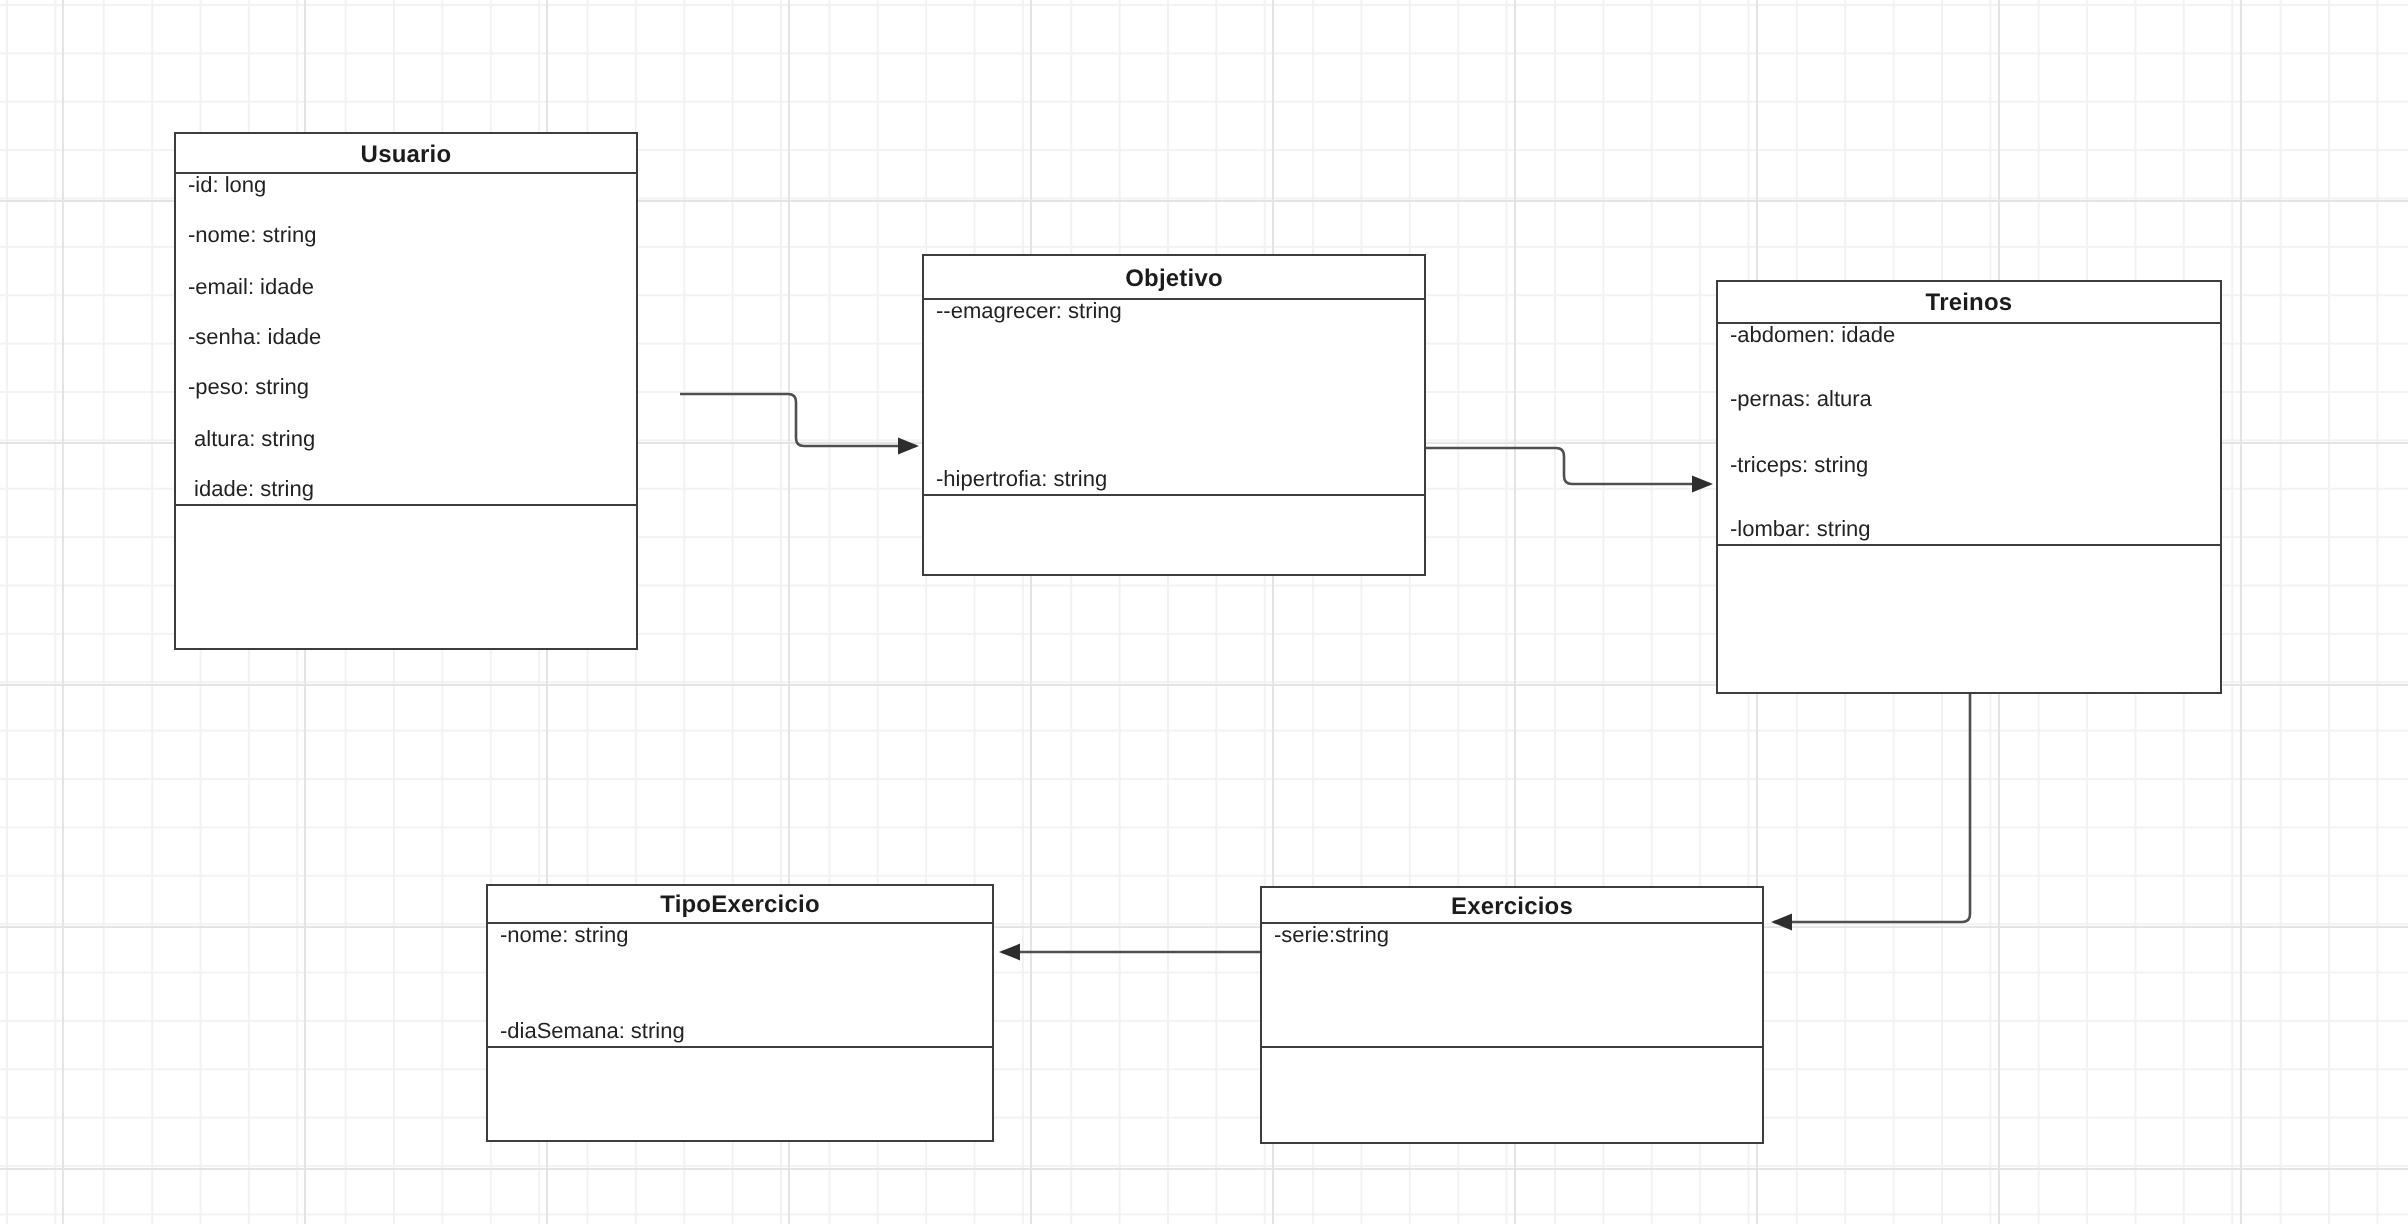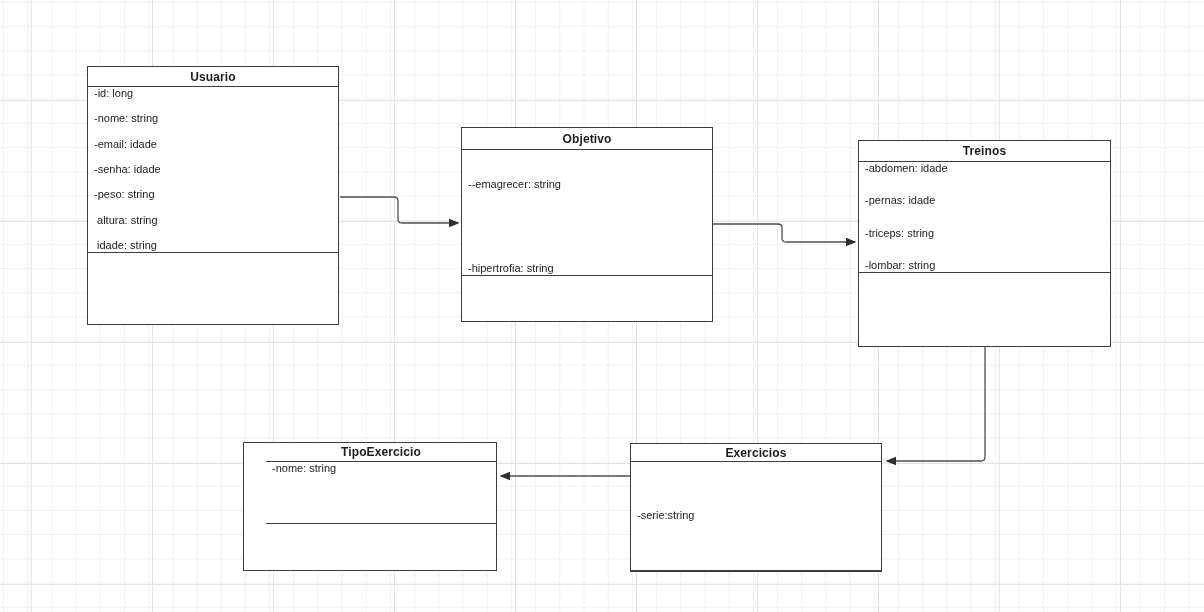--- a/index.html
+++ b/index.html
@@ -78,63 +78,64 @@
       <marker id="arrowhead" markerUnits="userSpaceOnUse" markerWidth="12" markerHeight="12" refX="9" refY="5" orient="auto">
         <path d="M0,0.8 L10.5,5 L0,9.2 Z" fill="#2e2e2e"></path>
       </marker>
     </defs>
     <path class="edge" d="M340,197 H394 Q398,197 398,201 V219 Q398,223 402,223 H458" marker-end="url(#arrowhead)"></path>
     <path class="edge" d="M713,224 H778 Q782,224 782,228 V238 Q782,242 786,242 H855" marker-end="url(#arrowhead)"></path>
     <path class="edge" d="M985,347 V457 Q985,461 981,461 H887" marker-end="url(#arrowhead)"></path>
     <path class="edge" d="M630,476 H501" marker-end="url(#arrowhead)"></path>
   </svg>
 
-  <div class="uml-class" style="left:87px; top:66px; width:252px; height:259px;">
+  <div class="uml-class" style="left:87px; top:66px; width:232px; height:259px;">
     <div class="uml-header" style="height:20px;">Usuario</div>
     <div class="uml-attrs" style="height:166px;">
       <div class="attr">-id: long</div>
       <div class="attr">-nome: string</div>
       <div class="attr">-email: idade</div>
       <div class="attr">-senha: idade</div>
       <div class="attr">-peso: string</div>
       <div class="attr"> altura: string</div>
       <div class="attr"> idade: string</div>
     </div>
     <div class="uml-footer"></div>
   </div>
 
-  <div class="uml-class" style="left:461px; top:127px; width:252px; height:195px;gap:28px;">
+  <div class="uml-class" style="left:461px; top:127px; width:252px; height:161px;">
     <div class="uml-header" style="height:22px;">Objetivo</div>
     <div class="uml-attrs" style="height:98px;">
       <div class="attr">--emagrecer: string</div>
       <div class="attr">-hipertrofia: string</div>
     </div>
     <div class="uml-footer"></div>
   </div>
 
   <div class="uml-class" style="left:858px; top:140px; width:253px; height:207px;">
     <div class="uml-header" style="height:21px;">Treinos</div>
     <div class="uml-attrs" style="height:111px;">
       <div class="attr">-abdomen: idade</div>
-      <div class="attr">-pernas: idade</div>
+      <div class="attr">-pernas: altura</div>
       <div class="attr">-triceps: string</div>
       <div class="attr">-lombar: string</div>
     </div>
     <div class="uml-footer"></div>
   </div>
 
-  <div class="uml-class" style="left:243px; top:442px; width:254px; height:129px;padding-left:22px;">
+  <div class="uml-class" style="left:243px; top:442px; width:254px; height:129px;">
     <div class="uml-header" style="height:19px;">TipoExercicio</div>
     <div class="uml-attrs" style="height:62px;">
       <div class="attr">-nome: string</div>
+      <div class="attr">-diaSemana: string</div>
     </div>
     <div class="uml-footer"></div>
   </div>
 
-  <div class="uml-class" style="left:630px; top:443px; width:252px; height:129px;gap:47px;">
+  <div class="uml-class" style="left:630px; top:443px; width:252px; height:129px;">
     <div class="uml-header" style="height:18px;">Exercicios</div>
     <div class="uml-attrs" style="height:62px;">
       <div class="attr">-serie:string</div>
     </div>
     <div class="uml-footer"></div>
   </div>
 
 </div>
 
 </body></html>

